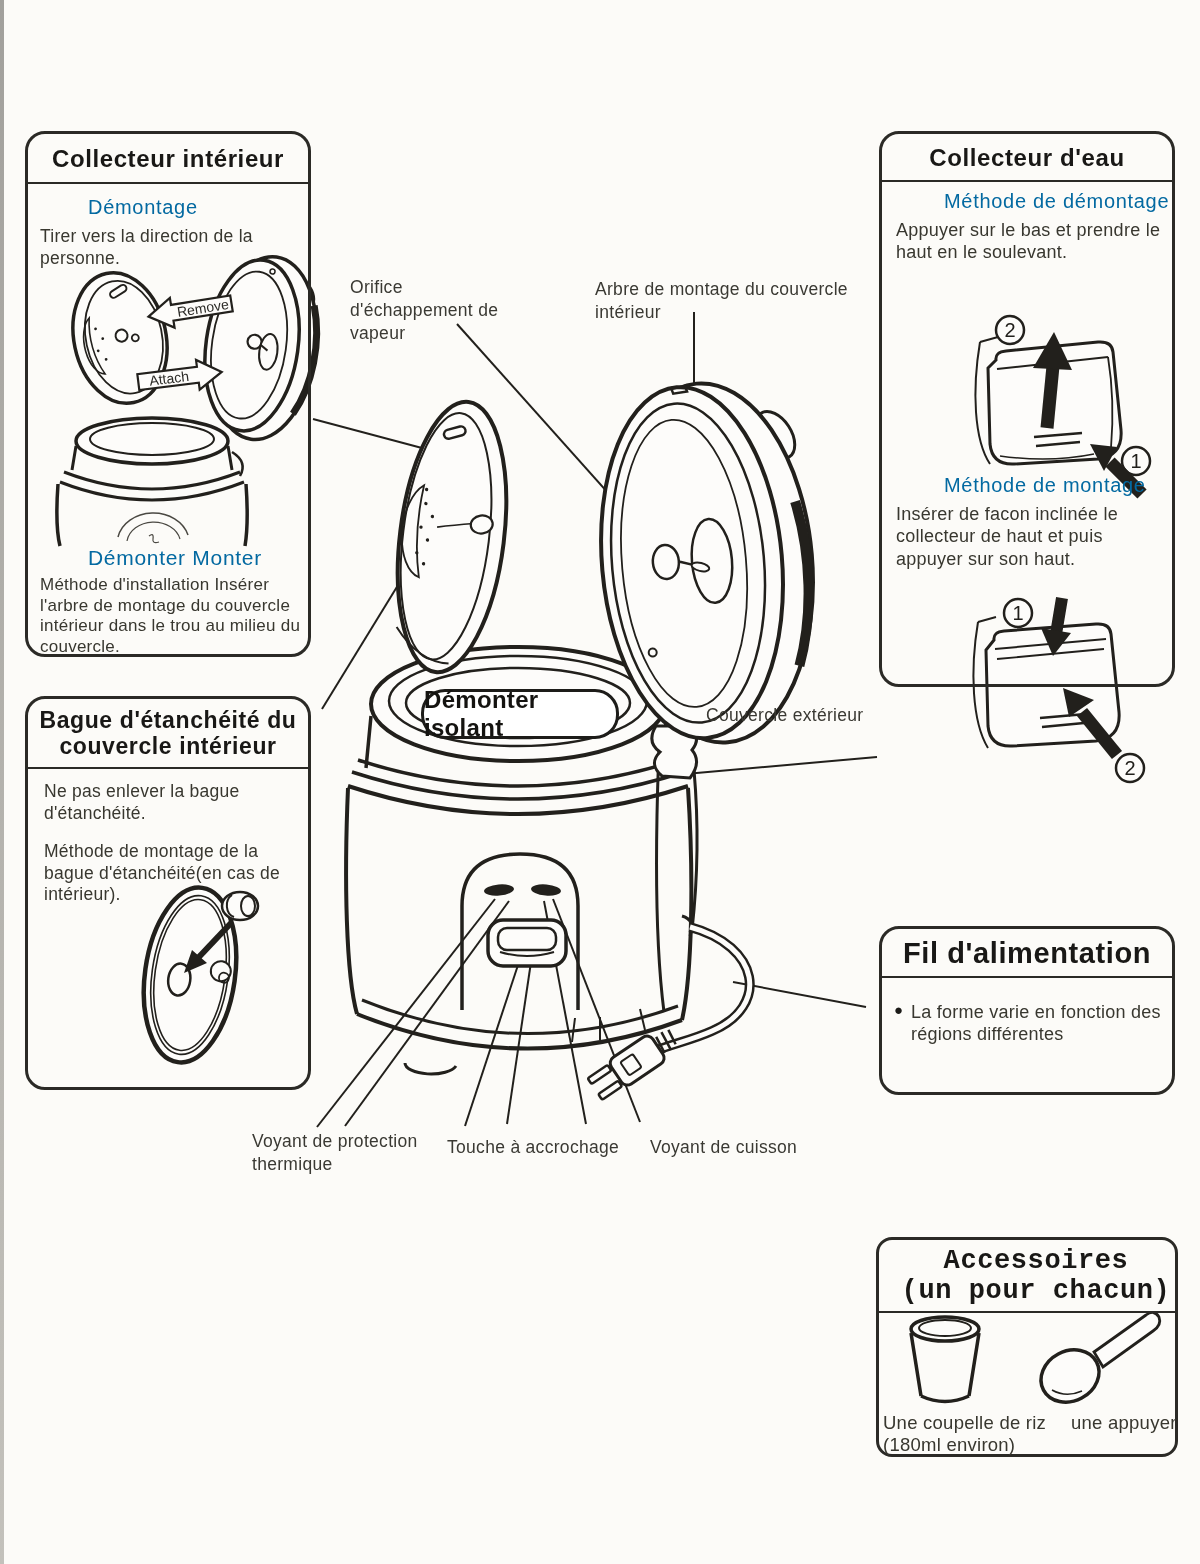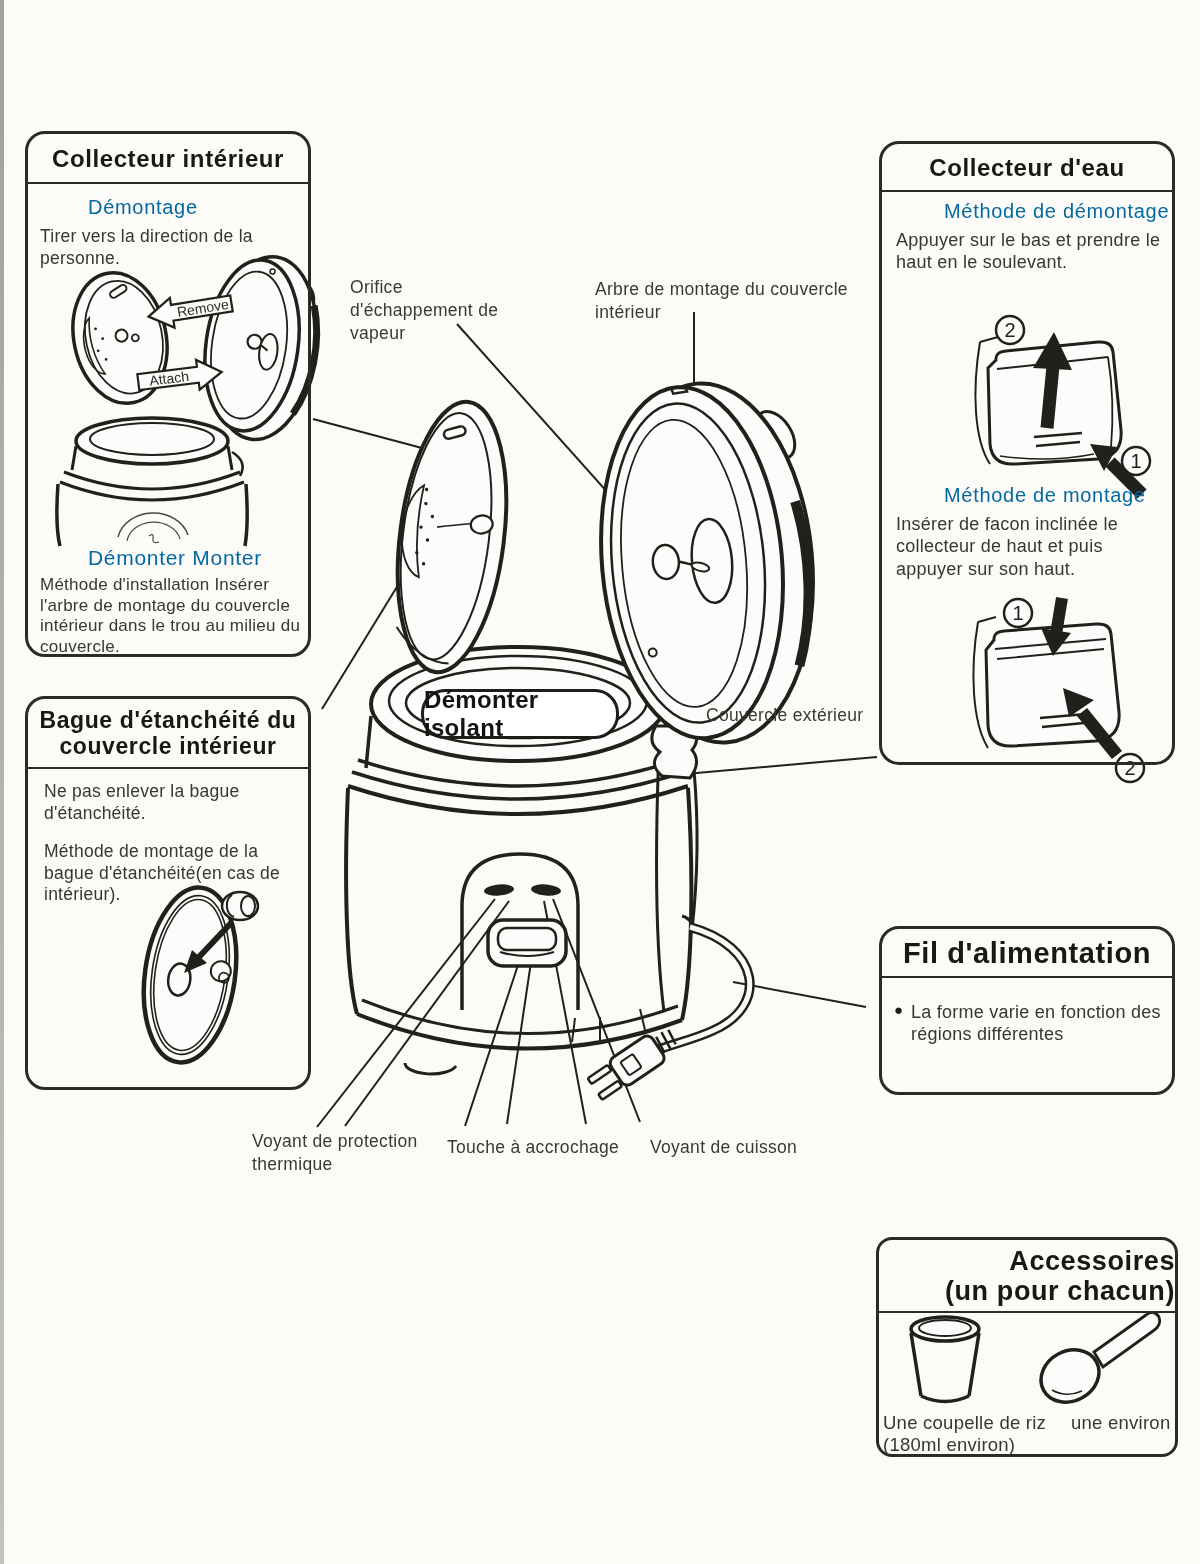--- a/index.html
+++ b/index.html
@@ -270,43 +270,43 @@
   <div class="sec-heading abs" style="left:12px;top:412px;font-size:21px;">Démonter Monter</div>
   <div class="body-text abs" style="left:12px;top:441px;width:266px;font-size:17px;line-height:1.21;">Méthode d'installation Insérer l'arbre de montage du couvercle intérieur dans le trou au milieu du couvercle.</div>
 </div>
 
 <div class="callout-box" style="left:25px;top:696px;width:286px;height:394px;">
   <div class="box-title" style="font-size:23px;padding:8px 10px 7px;line-height:1.15;">Bague d'étanchéité du couvercle intérieur</div>
   <div class="body-text abs" style="left:16px;top:82px;width:250px;font-size:17.5px;">Ne pas enlever la bague d'étanchéité.</div>
   <div class="body-text abs" style="left:16px;top:142px;width:258px;font-size:17.5px;">Méthode de montage de la bague d'étanchéité(en cas de intérieur).</div>
 </div>
 
-<div class="callout-box" style="left:879px;top:141px;width:296px;height:624px;">
+<div class="callout-box" style="left:879px;top:131px;width:296px;height:556px;">
   <div class="box-title" style="font-size:24px;padding:10px 0 8px;">Collecteur d'eau</div>
   <div class="sec-heading abs" style="left:14px;top:56px;font-size:20px;">Méthode de démontage</div>
   <div class="body-text abs" style="left:14px;top:85px;width:270px;font-size:18px;">Appuyer sur le bas et prendre le haut en le soulevant.</div>
   <div class="sec-heading abs" style="left:14px;top:340px;font-size:20px;">Méthode de montage</div>
   <div class="body-text abs" style="left:14px;top:369px;width:270px;font-size:18px;">Insérer de facon inclinée le collecteur de haut et puis appuyer sur son haut.</div>
 </div>
 
 <div class="callout-box" style="left:879px;top:926px;width:296px;height:169px;">
   <div class="box-title" style="font-size:29px;padding:8px 8px 6px;">Fil d'alimentation</div>
   <div class="abs" style="left:12px;top:72px;width:270px;">
     <span class="bullet">●</span><span class="body-text" style="font-size:18px;display:inline-block;width:250px;vertical-align:top;">La forme varie en fonction des régions différentes</span>
   </div>
 </div>
 
 <div class="callout-box" style="left:876px;top:1237px;width:302px;height:220px;border-radius:16px;">
-  <div class="box-title" style="text-align:right;padding:6px 0 5px 18px;font-size:27px;line-height:1.12;">
+  <div class="box-title" style="text-align:center;padding:6px 0 5px 18px;font-size:27px;line-height:1.12;font-family:Liberation Mono, monospace;">
     <div>Accessoires</div>
     <div>(un pour chacun)</div>
   </div>
   <div class="body-text abs" style="left:4px;top:172px;width:180px;font-size:18.5px;">Une coupelle de riz</div>
   <div class="body-text abs" style="left:4px;top:194px;width:180px;font-size:18.5px;">(180ml environ)</div>
-  <div class="body-text abs" style="left:192px;top:172px;width:110px;font-size:18.5px;">une environ</div>
+  <div class="body-text abs" style="left:192px;top:172px;width:110px;font-size:18.5px;">une appuyer</div>
 </div>
 
 <div class="dlabel" style="left:350px;top:276px;width:180px;">Orifice d'échappement de vapeur</div>
 <div class="dlabel" style="left:595px;top:278px;width:255px;">Arbre de montage du couvercle intérieur</div>
 <div class="pill" style="left:421px;top:689px;width:192px;height:44px;">
   <span>Démonter isolant</span>
 </div>
 <div class="dlabel" style="left:706px;top:704px;width:190px;">Couvercle extérieur</div>
 <div class="dlabel" style="left:252px;top:1130px;width:178px;">Voyant de protection thermique</div>
 <div class="dlabel" style="left:447px;top:1136px;width:200px;">Touche à accrochage</div>

